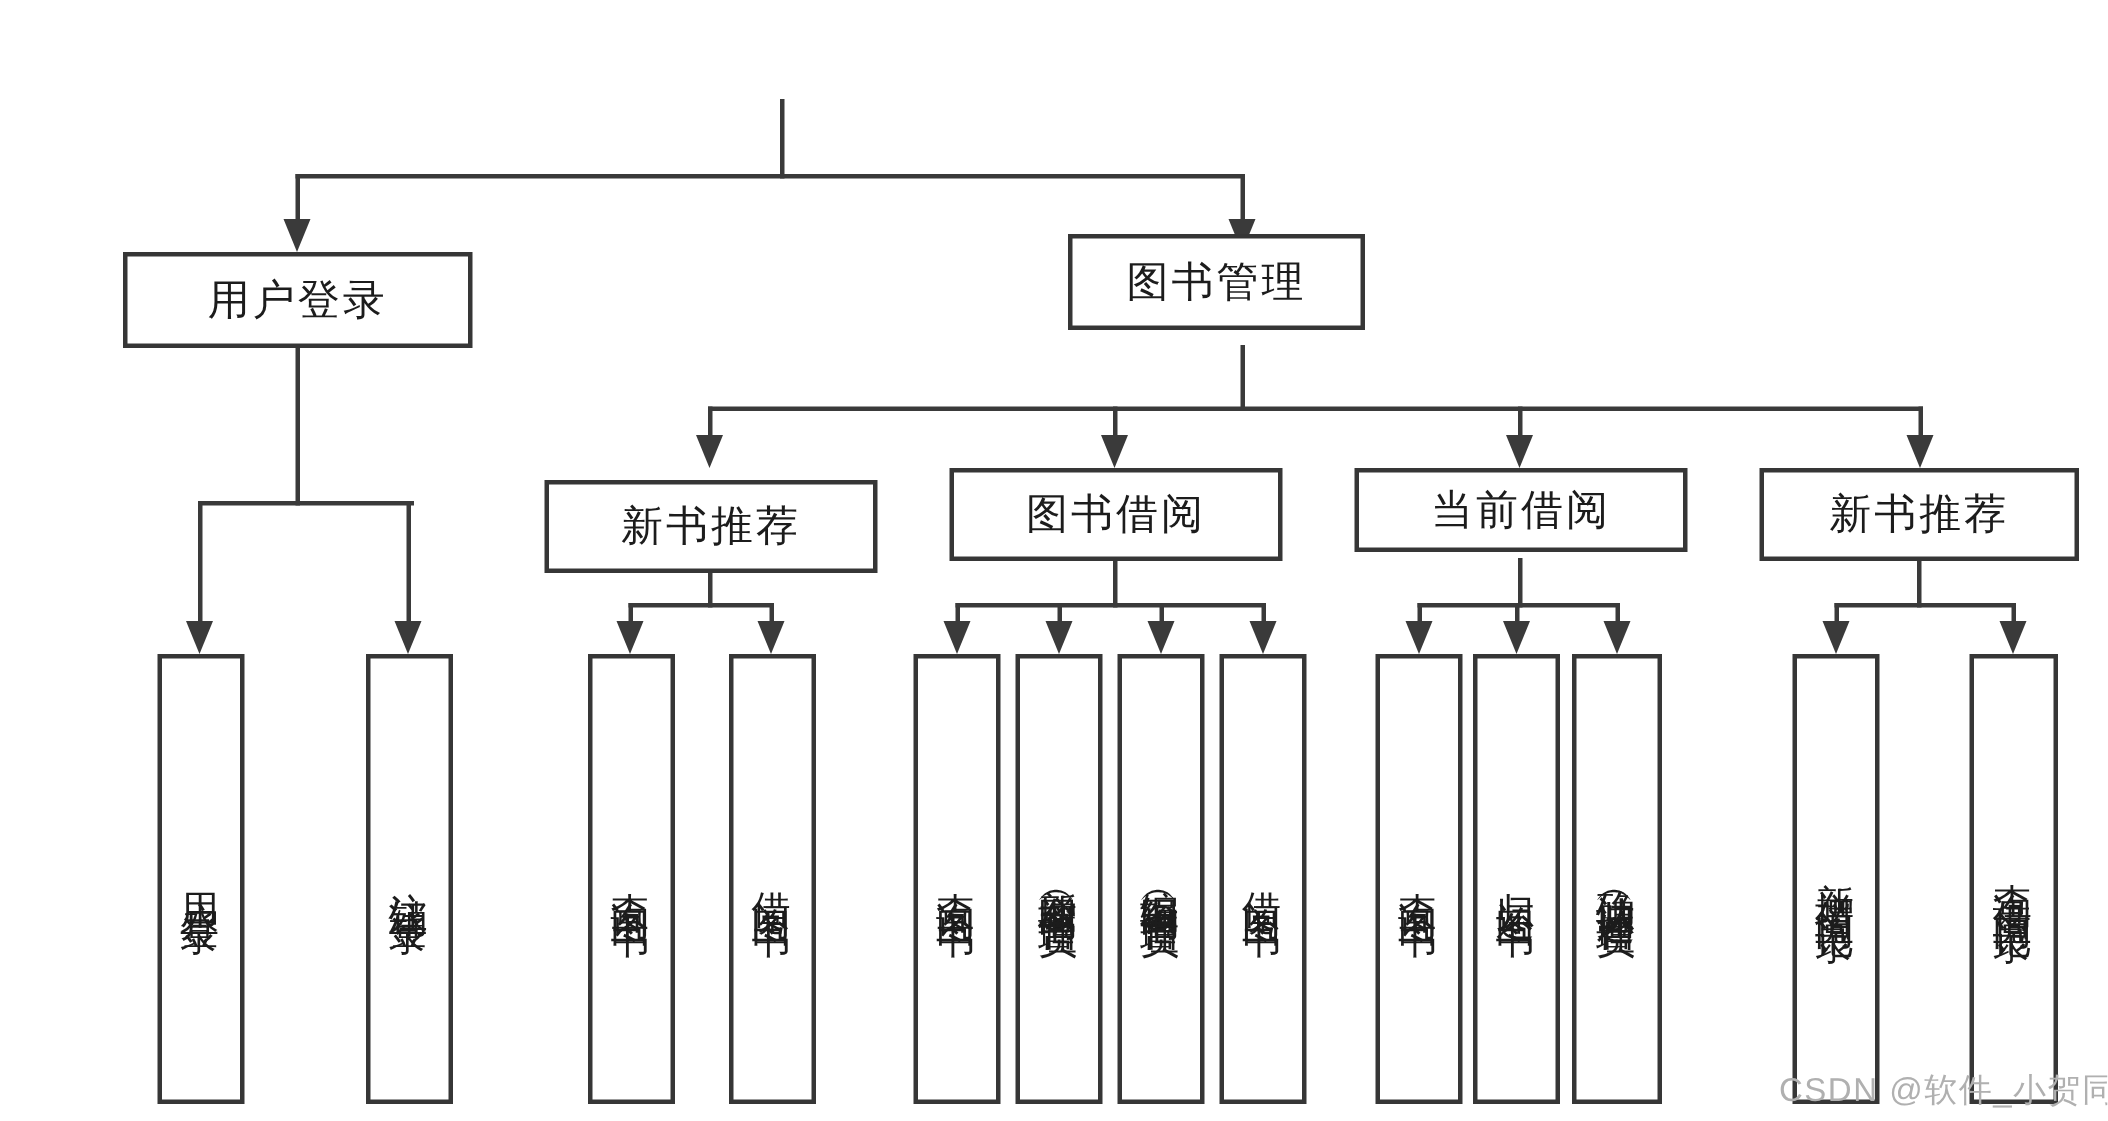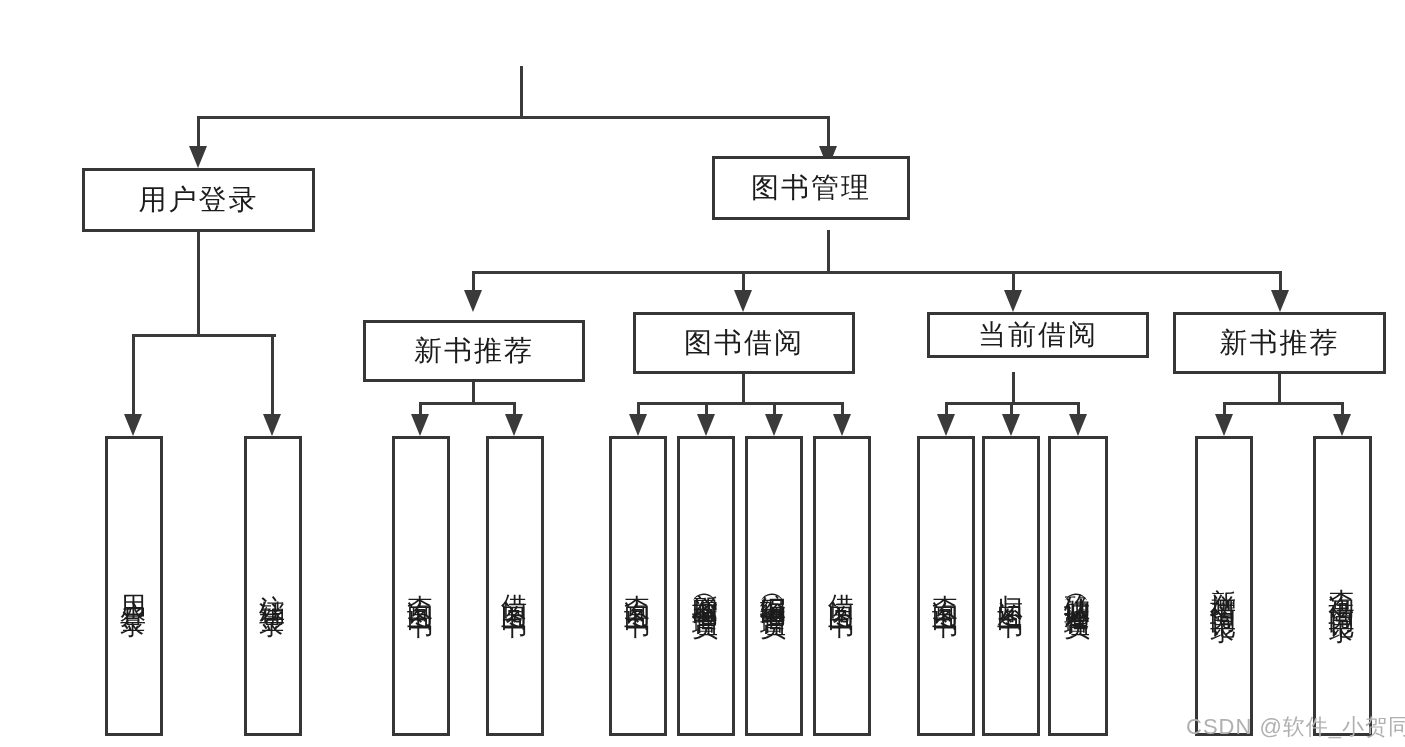--- a/index.html
+++ b/index.html
@@ -64,21 +64,21 @@
 <body>
 
 <div id="canvas">
 
 
   <div class="box" style="left:82px;top:168px;width:233px;height:64px;">用户登录</div>
   <div class="box" style="left:712px;top:156px;width:198px;height:64px;">图书管理</div>
 
   <div class="box" style="left:363px;top:320px;width:222px;height:62px;">新书推荐</div>
   <div class="box" style="left:633px;top:312px;width:222px;height:62px;text-align:right;">图书借阅</div>
-  <div class="box" style="left:903px;top:312px;width:222px;height:46px;margin-left:24px;">当前借阅</div>
+  <div class="box" style="left:903px;top:312px;width:222px;height:56px;">当前借阅</div>
   <div class="box" style="left:1173px;top:312px;width:213px;height:62px;">新书推荐</div>
 
   <div class="vbox" style="left:105px;">用户登录</div>
   <div class="vbox" style="left:244px;">注销登录</div>
 
   <div class="vbox" style="left:392px;">查询图书</div>
   <div class="vbox" style="left:486px;">借阅图书</div>
 
   <div class="vbox" style="left:609px;">查询图书</div>
   <div class="vbox tight" style="left:677px;">新增图书（管理员）</div>

